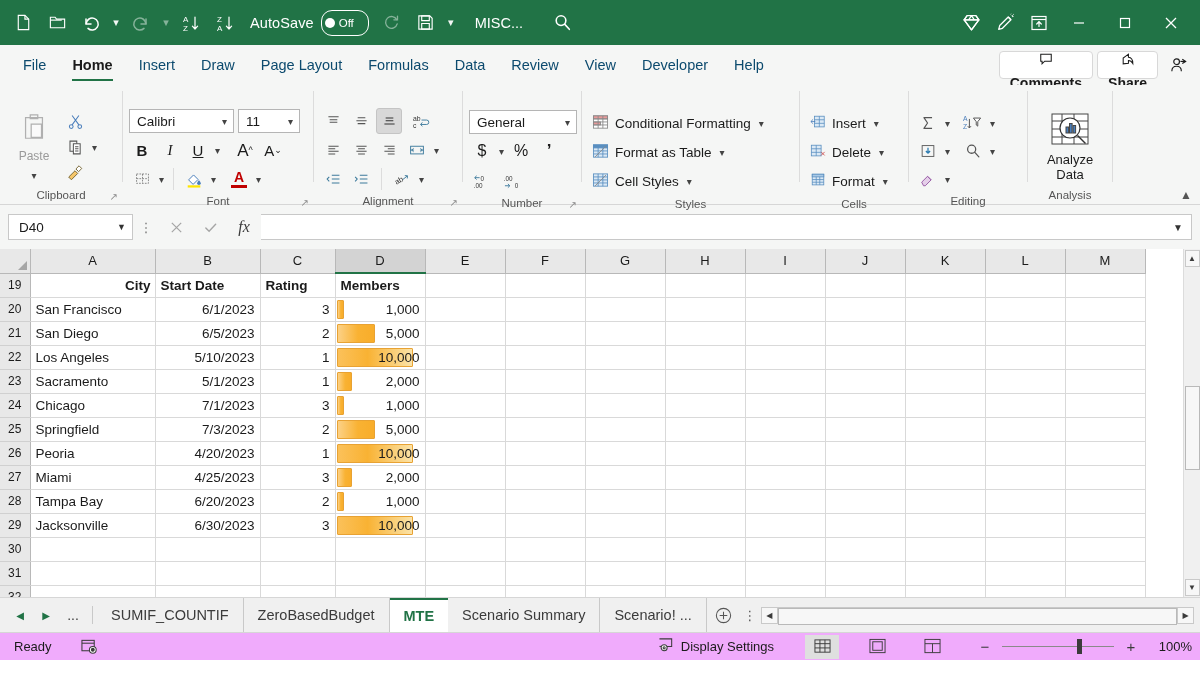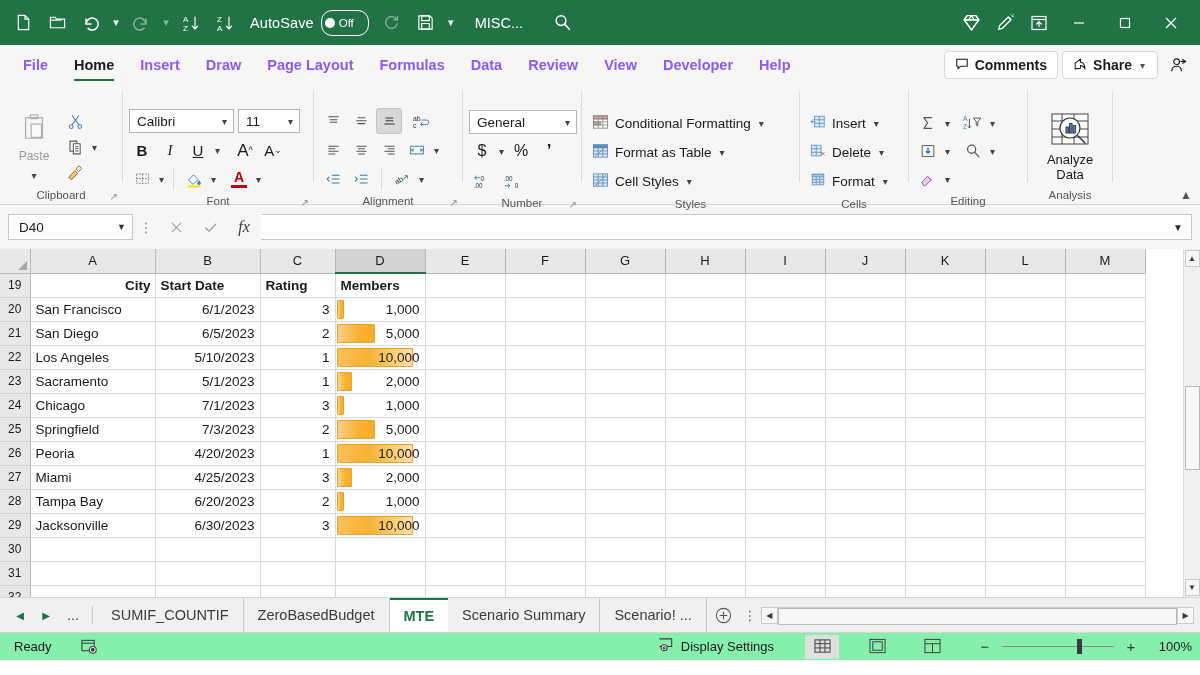--- a/index.html
+++ b/index.html
@@ -42,32 +42,32 @@
   }
   .dim { opacity:.45; }
 
   
   .ribbon-tabs {
     height:40px; background:#f5f6f5; display:flex; align-items:stretch;
     padding-left:10px; position:relative;
   }
   .rtab {
     padding:0 13px; display:flex; align-items:center; font-size:14.5px;
-    color:#8b5cf6; position:relative; cursor:default;font-weight:bold;
+    color:#0c4a6e; position:relative; cursor:default;
   }
   .rtab.active { font-weight:bold; color:#1b1b1b; }
   .rtab.active::after {
     content:""; position:absolute; left:13px; right:13px; bottom:4px;
     height:2.5px; background:#217346;
   }
   .tabs-right { margin-left:auto; display:flex; align-items:center; gap:4px; padding-right:6px; }
   .pillbtn {
     display:flex; align-items:center; gap:6px; height:28px; padding:0 10px;
     border:1px solid #d8d8d8; border-radius:4px; background:#ffffff;
-    font-size:14px; font-weight:bold; color:#1b1b1b;
+    font-size:14px; font-weight:bold; color:#1b1b1b;flex-direction:column;
   }
   .pillbtn .cv { font-weight:normal; font-size:10px; color:#555; }
   .icon-only { width:32px; height:28px; display:flex; align-items:center; justify-content:center; }
 
   
   .ribbon {
     height:120px; background:#f5f6f5; display:flex; position:relative;
     border-bottom:1px solid #d6d6d6;
   }
   .grp { display:flex; flex-direction:column; position:relative; padding:4px 0 0 0; }
@@ -209,21 +209,21 @@
   .harrow {
     width:17px; height:17px; border:1px solid #c9c9c9; background:#f7f7f7;
     display:flex; align-items:center; justify-content:center; font-size:8px; color:#3b3b3b;
   }
   .htrack { flex:1; height:17px; background:#f7f7f7; border-top:1px solid #c9c9c9;
     border-bottom:1px solid #c9c9c9; }
   .hthumb { height:17px; background:#f7f7f7; border:1px solid #b9b9b9; width:100%; }
 
   
   .statusbar {
-    height:28px; background:#86efac; display:flex; align-items:center;
+    height:28px; background:#f0abfc; display:flex; align-items:center;
     border-top:1px solid #d6d6d6; font-size:13px; color:#1b1b1b; padding:0 8px;gap:21px;
   }
   .st-ready { padding-left:6px; }
   .st-rec { width:34px; display:flex; align-items:center; justify-content:center; }
   .st-spacer { flex:1; }
   .st-item { display:flex; align-items:center; gap:6px; padding:0 10px; height:24px; }
   .viewbtn { width:34px; height:24px; display:flex; align-items:center; justify-content:center; }
   .viewbtn.on { background:#dfdfdf; }
   .zoomwrap { display:flex; align-items:center; gap:8px; padding-left:6px; }
   .zoomminus, .zoomplus { width:18px; text-align:center; font-size:15px; color:#3b3b3b; }

